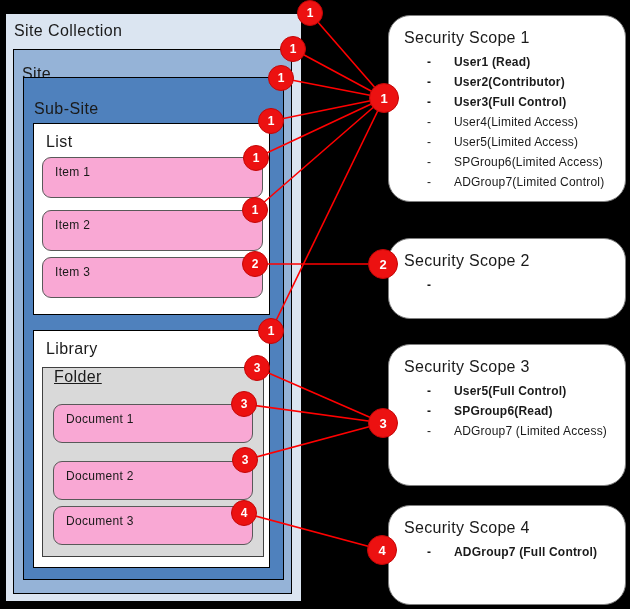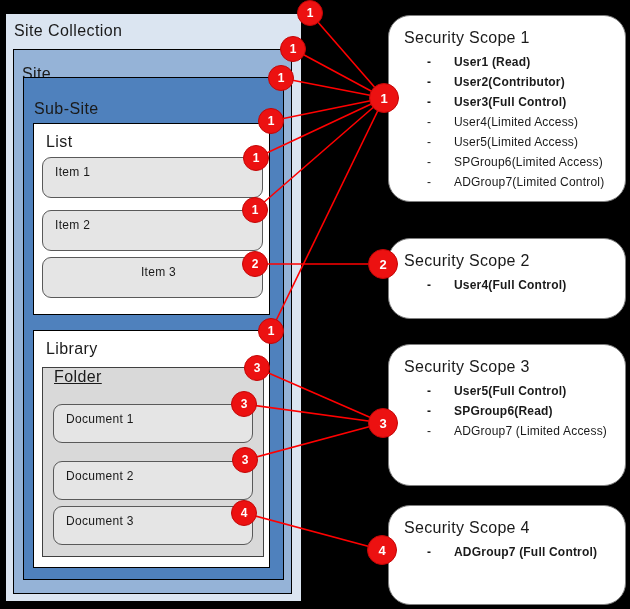--- a/index.html
+++ b/index.html
@@ -27,30 +27,30 @@
   #list-box        { left: 33px; top: 123px; width: 237px; height: 192px; background: #fff; }
   #library-box     { left: 33px; top: 330px; width: 237px; height: 238px; background: #fff; }
   #folder-box      { left: 42px; top: 367px; width: 222px; height: 190px; background: #d9d9d9; border-color: #404040; }
   #site-collection .hlabel { padding: 8px 0 0 8px; }
   #site .hlabel            { padding: 6px 0 0 8px; margin-top: 9px; }
   #sub-site .hlabel        { padding: 22px 0 0 10px; }
   #list-box .hlabel, #library-box .hlabel { padding: 9px 0 0 12px; }
   #folder-box .hlabel      { padding: 0 0 0 11px; text-decoration: underline; }
 
   .rounded-item {
-    background: #e5e5e5;
+    background: #f9a8d4;
     border: 1px solid #595959;
     border-radius: 9px;
     font-size: 12px;
     color: #1a1a1a;
     letter-spacing: 0.3px;
     padding: 7px 0 0 12px;
   }
   .item  { left: 42px; width: 221px; height: 41px; }
-  #item-1 { top: 157px; } #item-2 { top: 210px; } #item-3 { top: 257px; text-align: center; }
+  #item-1 { top: 157px; } #item-2 { top: 210px; } #item-3 { top: 257px; }
   .doc   { left: 53px; width: 200px; height: 39px; }
   #document-1 { top: 404px; } #document-2 { top: 461px; } #document-3 { top: 506px; }
 
   
   .scope {
     left: 388px;
     width: 238px;
     background: #fff;
     border: 1px solid #7f7f7f;
     border-radius: 22px;
@@ -161,21 +161,20 @@
           <span>ADGroup7(Limited Control)</span>
         </div>
     </div>
   </div>
 
   <div class="abs scope" id="scope-2">
     <div class="scope-title">Security Scope 2</div>
     <div class="entries">
       <div class="entry bold">
           <span class="dash">-</span>
-          <span>User4(Full Control)</span>
         </div>
     </div>
   </div>
 
   <div class="abs scope" id="scope-3">
     <div class="scope-title">Security Scope 3</div>
     <div class="entries">
       <div class="entry bold">
           <span class="dash">-</span>
           <span>User5(Full Control)</span>

